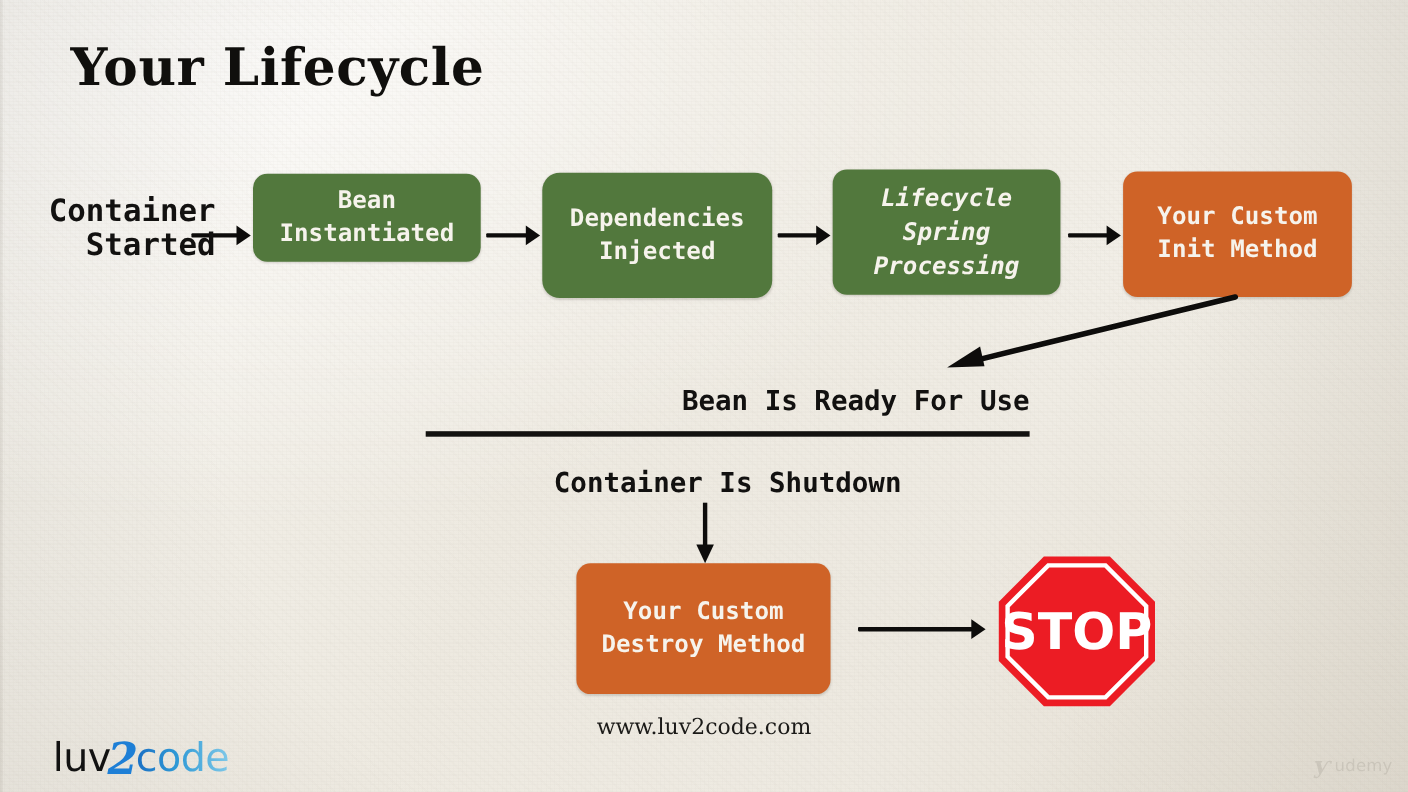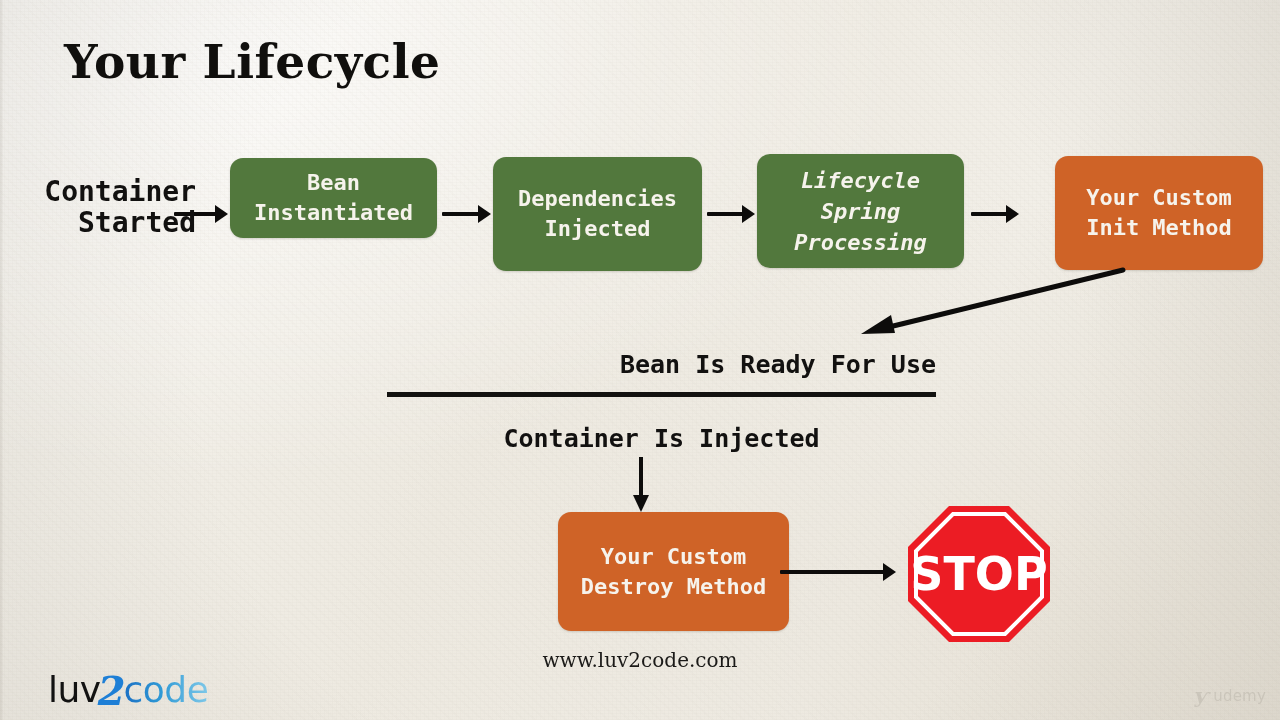--- a/index.html
+++ b/index.html
@@ -94,28 +94,28 @@
     z-index: 3;
     box-shadow: 0 1px 2px rgba(60,55,45,0.18);
   }
   .stage-box .boxtext {
     font-size: 22px;
     line-height: 30px;
     padding: 0 6px;
     white-space: pre-line;
   }
   .green { background: #52783d; }
-  .orange { background: #cf6327; margin-left: 34px; }
+  .orange { background: #cf6327; }
   .italicbox .boxtext {
     font-style: italic;
     line-height: 31px;
   }
 
   #box-bean        { left: 230px; top: 158px; width: 207px; height: 80px; }
-  #box-deps        { left: 493px; top: 157px; width: 209px; height: 114px; }
+  #box-deps        { left: 493px; top: 157px; width: 209px; height: 114px; border-radius: 16px; }
   #box-internal    { left: 757px; top: 154px; width: 207px; height: 114px; }
   #box-init        { left: 1021px; top: 156px; width: 208px; height: 114px; }
   #box-destroy     { left: 524px; top: 512px; width: 231px; height: 119px; }
 
   
   .arrow-h {
     position: absolute;
     height: 18px;
     z-index: 3;
   }
@@ -366,21 +366,21 @@
     <svg width="275" height="80" viewBox="0 0 275 80" aria-hidden="true">
       <line x1="268" y1="8" x2="30" y2="66" stroke="#0d0c0b" stroke-width="5" stroke-linecap="round"></line>
       <polygon points="6,72 36,53 40,71" fill="#0d0c0b"></polygon>
     </svg>
   </div>
 
   <div id="bean-ready" class="mono">Bean Is Ready For Use</div>
 
   <div id="divider"></div>
 
-  <div id="container-shutdown" class="mono">Container Is Injected</div>
+  <div id="container-shutdown" class="mono">Container Is Shutdown</div>
 
   <div id="arrow-down">
     <span class="vshaft"></span>
     <span class="vhead"></span>
   </div>
 
   <div class="stage-box orange" id="box-destroy">
     <span class="boxtext mono">Your Custom
 Destroy Method</span>
   </div>

